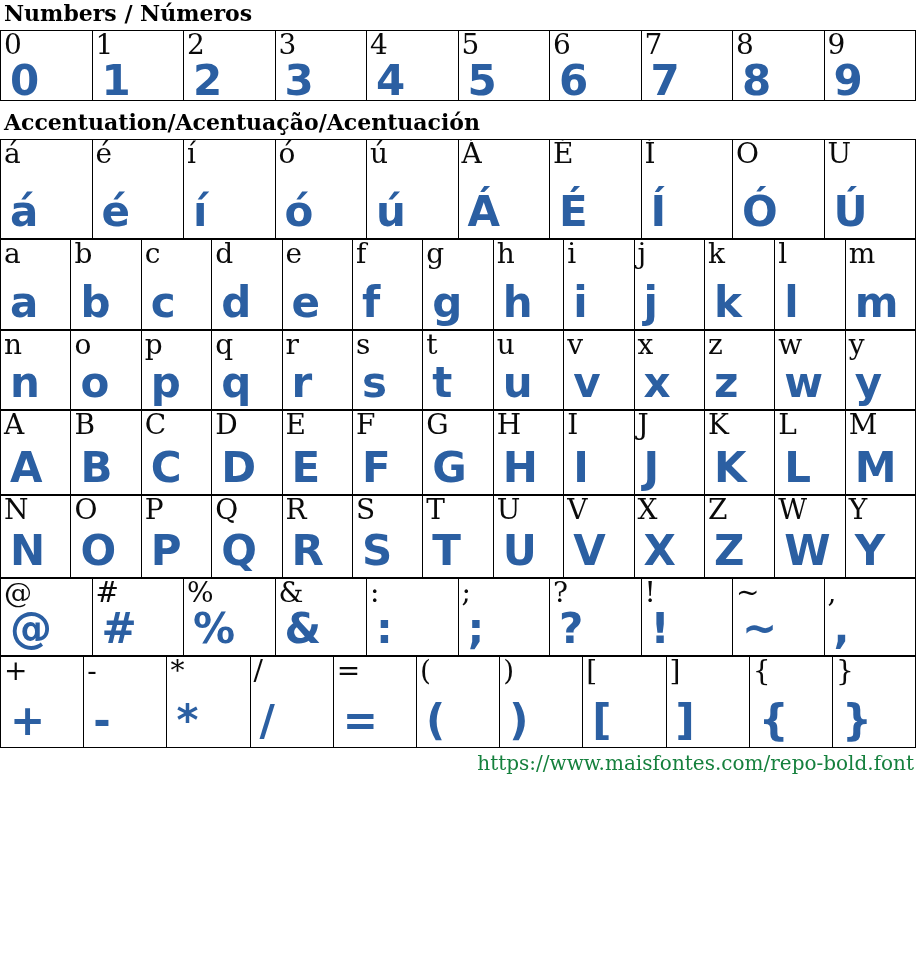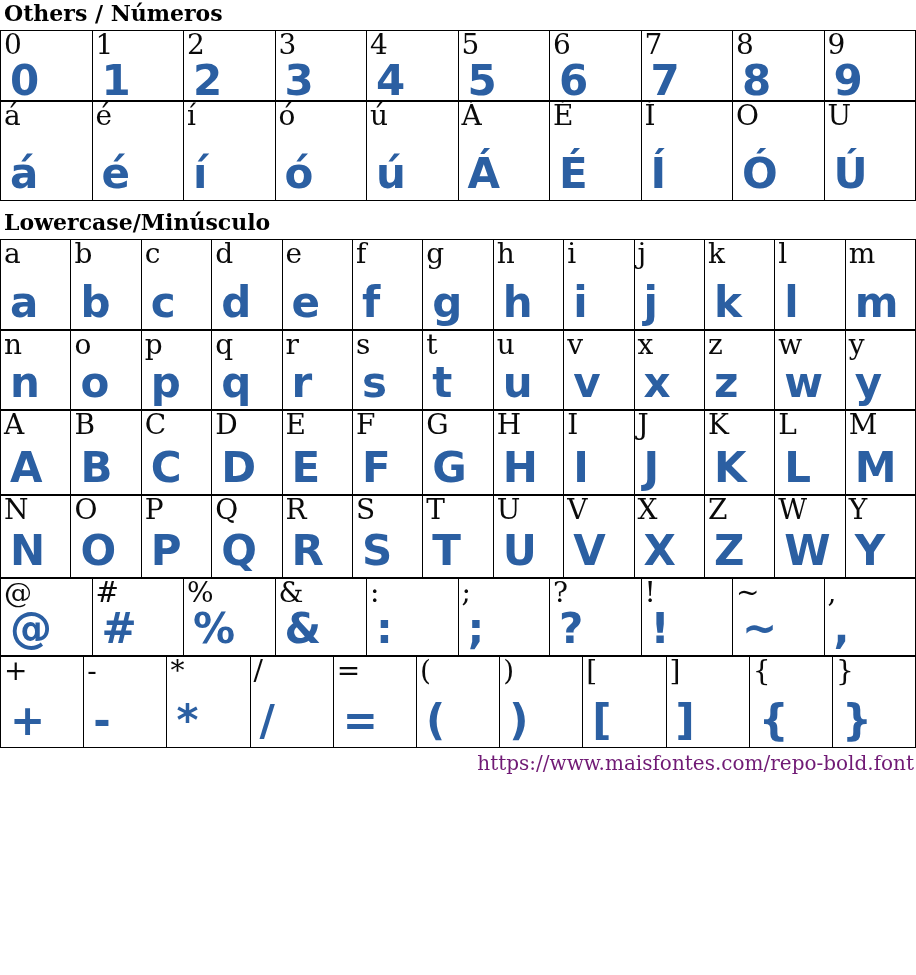--- a/index.html
+++ b/index.html
@@ -58,31 +58,31 @@
   .sec-accentuation .row0{height:100px;}
   .sec-lowercase .row0{height:91px;}
   .sec-lowercase .row1{height:80px;}
   .sec-uppercase .row0{height:85px;}
   .sec-uppercase .row1{height:83px;}
   .sec-others .row0{height:78px;}
   .sec-others .row1{height:92px;}
   .footer-url{
     font-family:"DejaVu Serif","Liberation Serif",serif;
     font-size:20px;
-    color:#701a75;
+    color:#15803d;
     text-align:right;
     margin:3px 2px 0 0;
   }
 </style>
 </head>
 <body>
 
 <main id="sheet">
     <section class="sec sec-numbers">
-      <h2 class="sec-title">Others / Números</h2>
+      <h2 class="sec-title">Numbers / Números</h2>
       <div class="grid-row row0">
         <div class="cell">
           <span class="lbl">0</span>
           <span class="big">0</span>
         </div>
         <div class="cell">
           <span class="lbl">1</span>
           <span class="big">1</span>
         </div>
         <div class="cell">
@@ -113,20 +113,21 @@
           <span class="lbl">8</span>
           <span class="big">8</span>
         </div>
         <div class="cell">
           <span class="lbl">9</span>
           <span class="big">9</span>
         </div>
       </div>
     </section>
     <section class="sec sec-accentuation">
+      <h2 class="sec-title">Accentuation/Acentuação/Acentuación</h2>
       <div class="grid-row row0">
         <div class="cell">
           <span class="lbl">á</span>
           <span class="big">á</span>
         </div>
         <div class="cell">
           <span class="lbl">é</span>
           <span class="big">é</span>
         </div>
         <div class="cell">
@@ -157,21 +158,20 @@
           <span class="lbl">Ó</span>
           <span class="big">Ó</span>
         </div>
         <div class="cell">
           <span class="lbl">Ú</span>
           <span class="big">Ú</span>
         </div>
       </div>
     </section>
     <section class="sec sec-lowercase">
-      <h2 class="sec-title">Lowercase/Minúsculo</h2>
       <div class="grid-row row0">
         <div class="cell">
           <span class="lbl">a</span>
           <span class="big">a</span>
         </div>
         <div class="cell">
           <span class="lbl">b</span>
           <span class="big">b</span>
         </div>
         <div class="cell">

